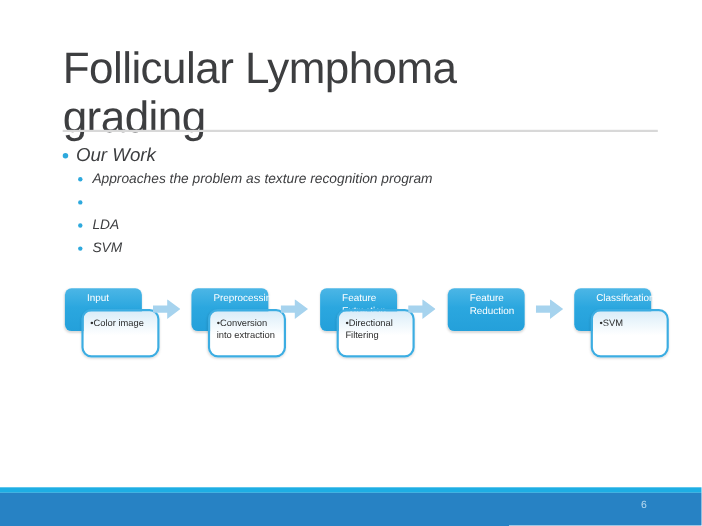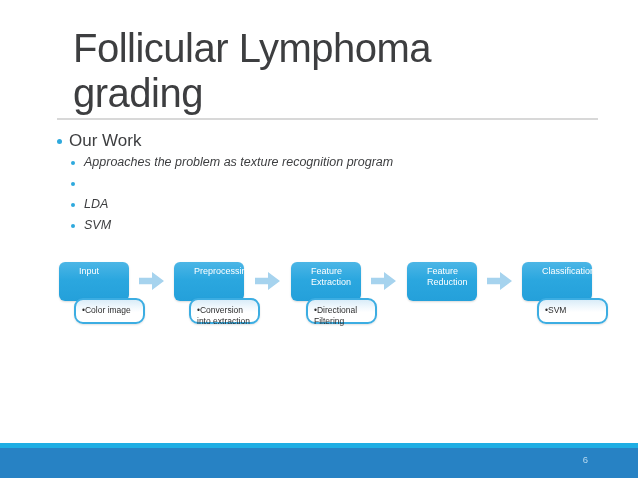--- a/index.html
+++ b/index.html
@@ -5,32 +5,32 @@
   html,body{margin:0;padding:0;}
   body{font-family:"Liberation Sans", sans-serif;}
   .slide{
     position:relative;
     width:638px;height:478px;
     background:#ffffff;
     overflow:hidden;
   }
   
   .title{
-    position:absolute;left:57px;top:26px;width:470px;
+    position:absolute;left:57px;top:40px;width:470px;
     font-size:40px;line-height:1.13;color:#3d3e40;
-    letter-spacing:-0.5px;font-weight:400;margin-left:16px;
+    letter-spacing:-0.5px;font-weight:400;
   }
   .divider{
     position:absolute;left:57px;top:118px;width:541px;height:1.5px;
     background:#d8d8d8;
   }
   
   .l1-row{
     position:absolute;left:57px;top:131px;
-    display:flex;align-items:flex-start;
+    display:flex;align-items:flex-start;font-style:italic;
   }
   .l1-dot{
     width:5px;height:5px;border-radius:50%;
     background:#2ea9dd;margin-top:8px;margin-right:7px;flex:none;
   }
   .l1-text{font-size:17px;color:#3d3e40;line-height:20px;}
   .l2-list{
     position:absolute;left:71px;top:154px;width:480px;
   }
   .l2-row{display:flex;align-items:flex-start;height:21px;}
@@ -43,21 +43,21 @@
   .unit{position:absolute;top:262px;width:86px;height:68px;}
   .head{
     position:absolute;left:0;top:0;width:70px;height:39px;
     background:linear-gradient(180deg,#4cb6e6 0%,#2ba7df 45%,#24a0da 100%);
     border-radius:6px;
     box-shadow:0 1px 2px rgba(0,0,0,0.15);
     color:#ffffff;font-size:9px;line-height:1.2;
     padding:4px 0 0 20px;box-sizing:border-box;
   }
   .sub{
-    position:absolute;left:15px;top:36px;width:71px;height:26px;
+    position:absolute;left:15px;top:19px;width:71px;height:44px;
     background:linear-gradient(180deg,#d9ecf8 0%,#ecf6fc 26%,#ffffff 55%);
     border:2px solid #3cade2;border-radius:9px;
     box-shadow:0 1px 2px rgba(0,0,0,0.12);
     box-sizing:border-box;
     font-size:8.5px;color:#2e2e2e;line-height:1.35;
     padding:5px 2px 0 6px;
   }
   .arrow{
     position:absolute;top:272px;width:25px;height:18px;
     background:#a6d3ee;

